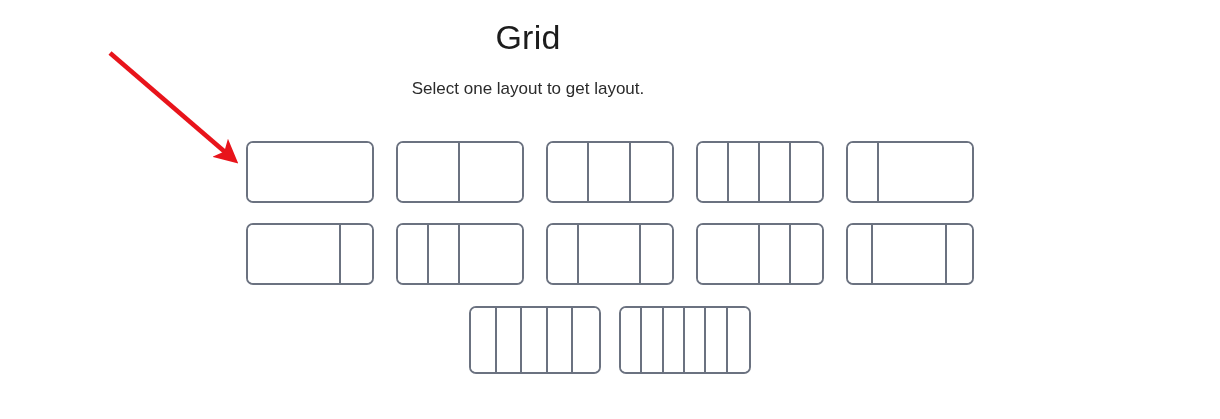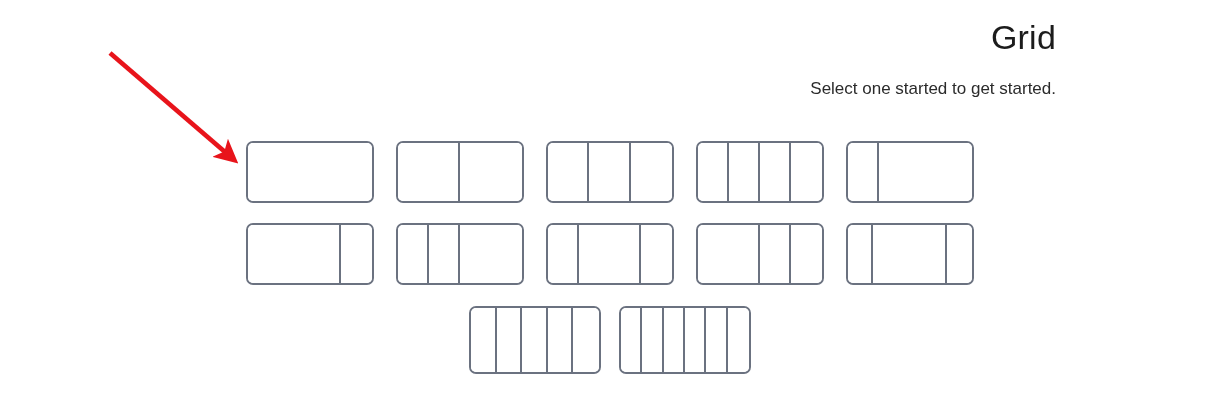--- a/index.html
+++ b/index.html
@@ -15,21 +15,21 @@
     font-family: "Liberation Sans", sans-serif;
     overflow: hidden;
   }
 
   
   .header {
     position: absolute;
     left: 0;
     top: 0;
     width: 1056px;
-    text-align: right;
+    text-align: center;
   }
   .page-title {
     margin: 0;
     padding-top: 17px;
     font-size: 34px;
     font-weight: 400;
     line-height: 40px;
     color: #1c1c1c;
     letter-spacing: 0.2px;
   }
@@ -96,21 +96,21 @@
     pointer-events: none;
   }
 </style>
 </head>
 <body>
 
 <div id="screen">
 
   <div class="header">
     <h1 class="page-title">Grid</h1>
-    <p class="page-subtitle">Select one started to get started.</p>
+    <p class="page-subtitle">Select one layout to get layout.</p>
   </div>
 
   <div class="layout-chooser">
     <div class="layout-row row-1">
         <div class="layout-tile">
           <div class="tile-cell" style="width: 100%;"></div>
         </div>
         <div class="layout-tile">
           <div class="tile-cell" style="width: 50%;"></div>
           <div class="tile-cell" style="width: 50%;"></div>

